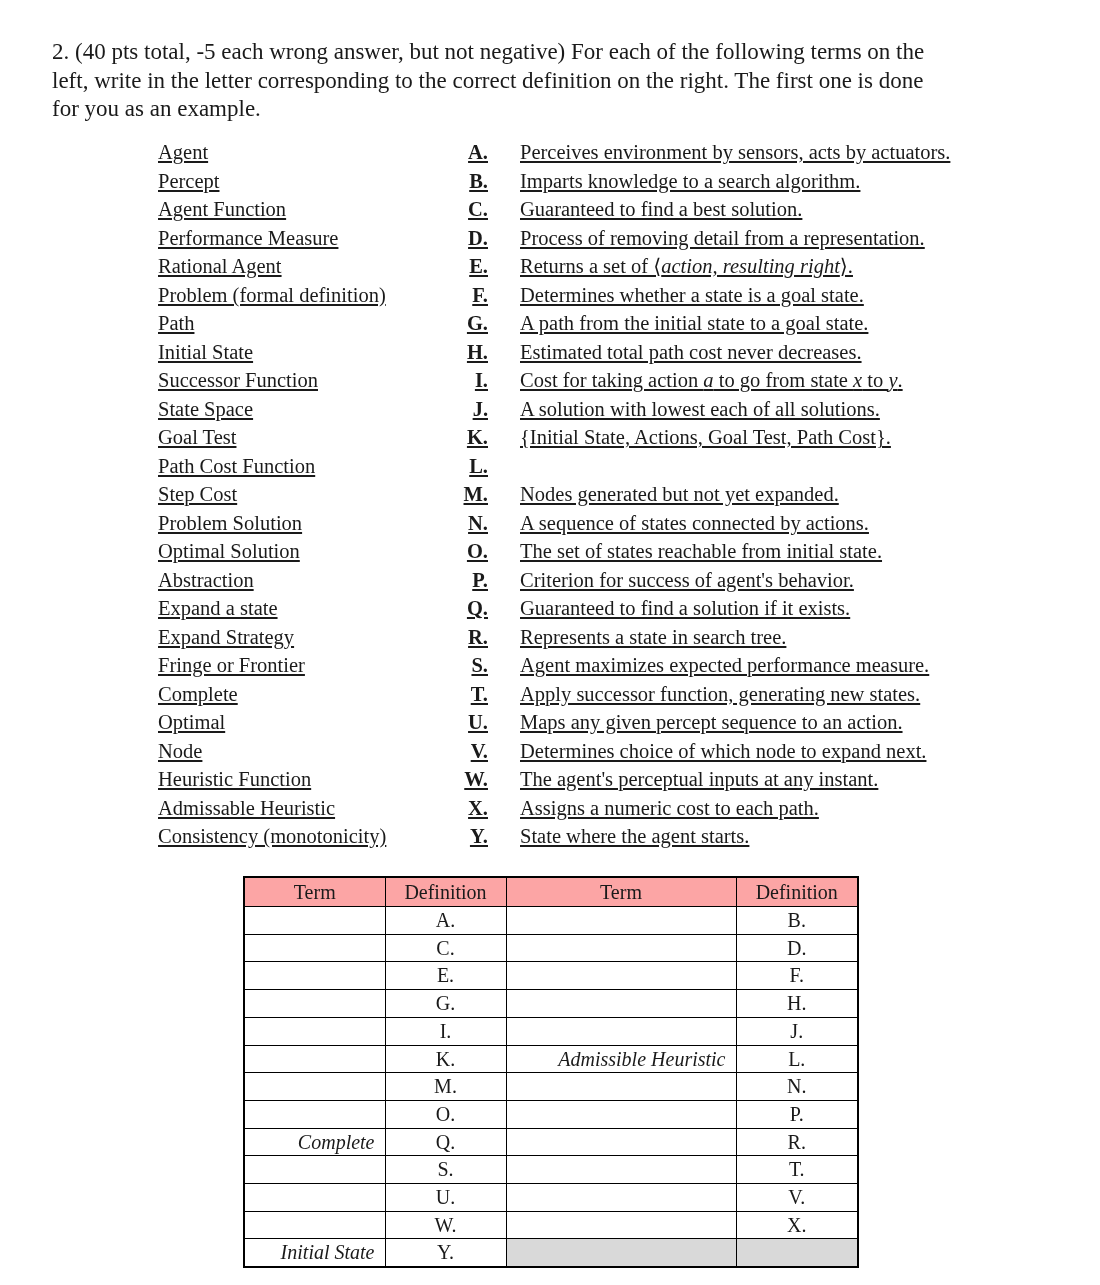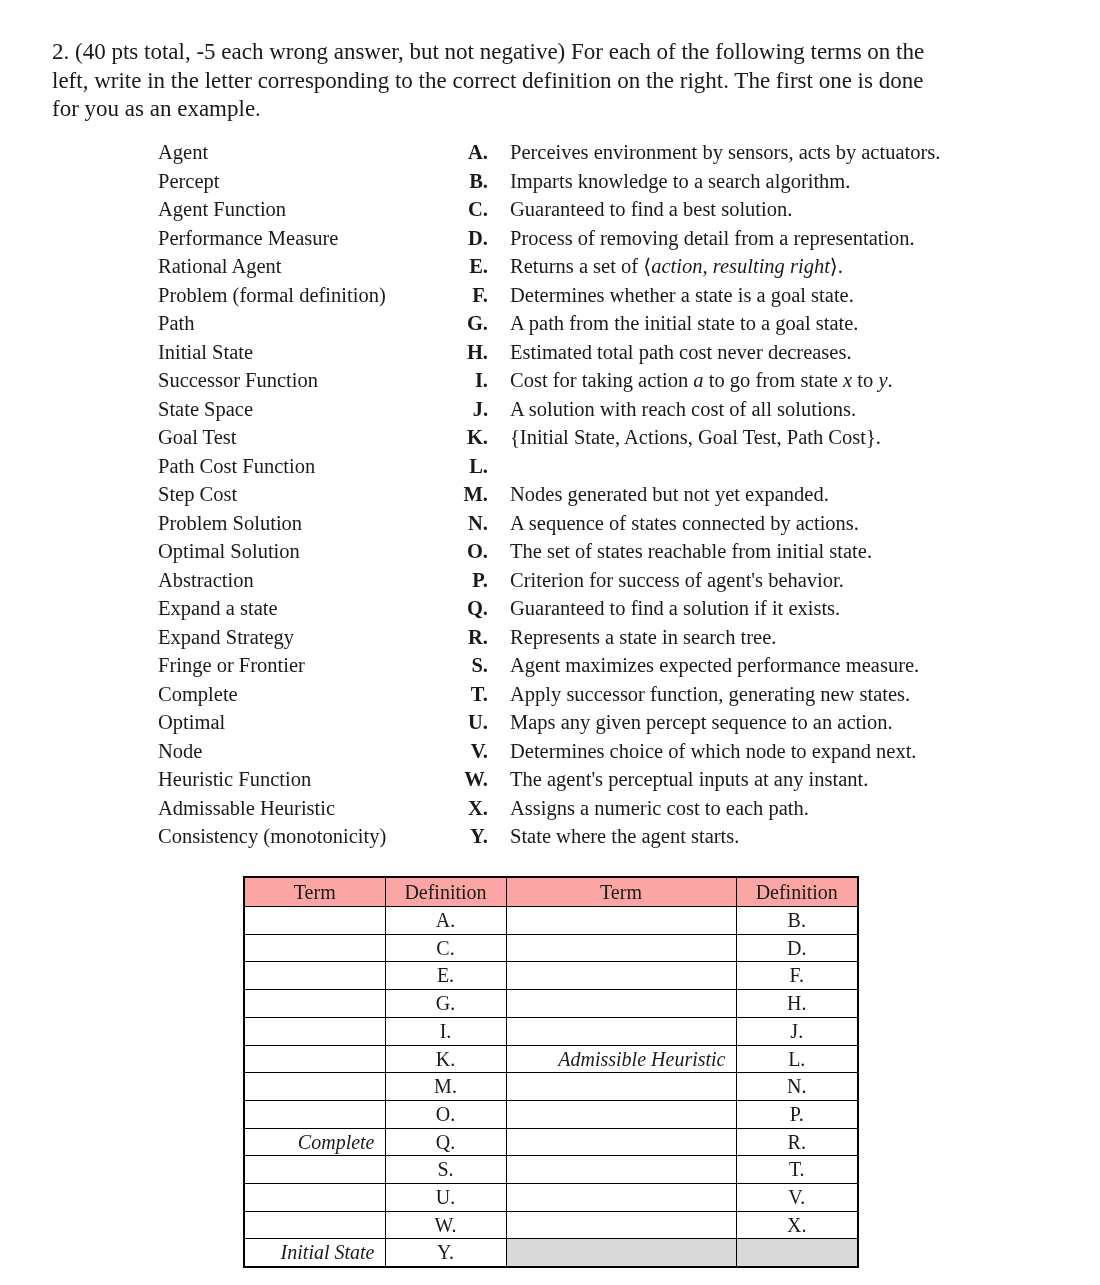--- a/index.html
+++ b/index.html
@@ -37,37 +37,38 @@
     position: absolute;
     left: 0;
     top: 138px;
     width: 1100px;
   }
   .match-row {
     display: flex;
     align-items: baseline;
     height: 28.5px;
     line-height: 28.5px;
+    text-decoration: underline;
   }
   .term-cell {
     width: 294px;
     margin-left: 158px;
     font-size: 20.5px;
     white-space: nowrap;
     overflow: visible;
   }
   .letter-cell {
     width: 36px;
     text-align: right;
     font-weight: bold;
     font-size: 20.5px;
     flex: none;
   }
   .def-cell {
-    margin-left: 22px;
+    margin-left: 32px;
     font-size: 20.5px;
     white-space: nowrap;
   }
   .def-cell i, .term-cell i {
     font-style: italic;
   }
 
   
   #answer-table-wrap {
     position: absolute;
@@ -167,21 +168,21 @@
       <div class="def-cell">Estimated total path cost never decreases.</div>
     </div>
     <div class="match-row">
       <div class="term-cell">Successor Function</div>
       <div class="letter-cell">I.</div>
       <div class="def-cell">Cost for taking action <i>a</i> to go from state <i>x</i> to <i>y</i>.</div>
     </div>
     <div class="match-row">
       <div class="term-cell">State Space</div>
       <div class="letter-cell">J.</div>
-      <div class="def-cell">A solution with reach cost of all solutions.</div>
+      <div class="def-cell">A solution with lowest each of all solutions.</div>
     </div>
     <div class="match-row">
       <div class="term-cell">Goal Test</div>
       <div class="letter-cell">K.</div>
       <div class="def-cell">{Initial State, Actions, Goal Test, Path Cost}.</div>
     </div>
     <div class="match-row">
       <div class="term-cell">Path Cost Function</div>
       <div class="letter-cell">L.</div>
     </div>

